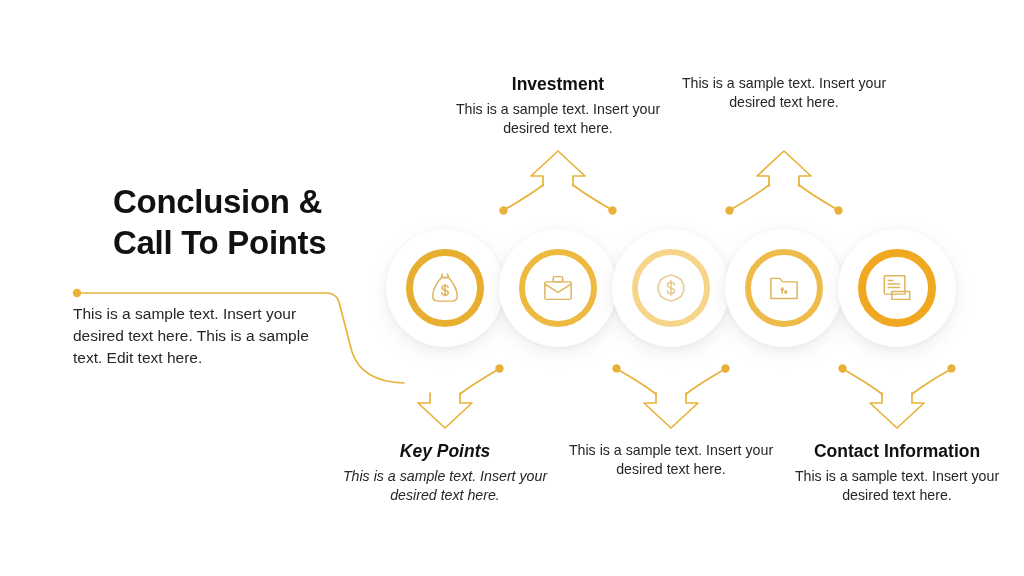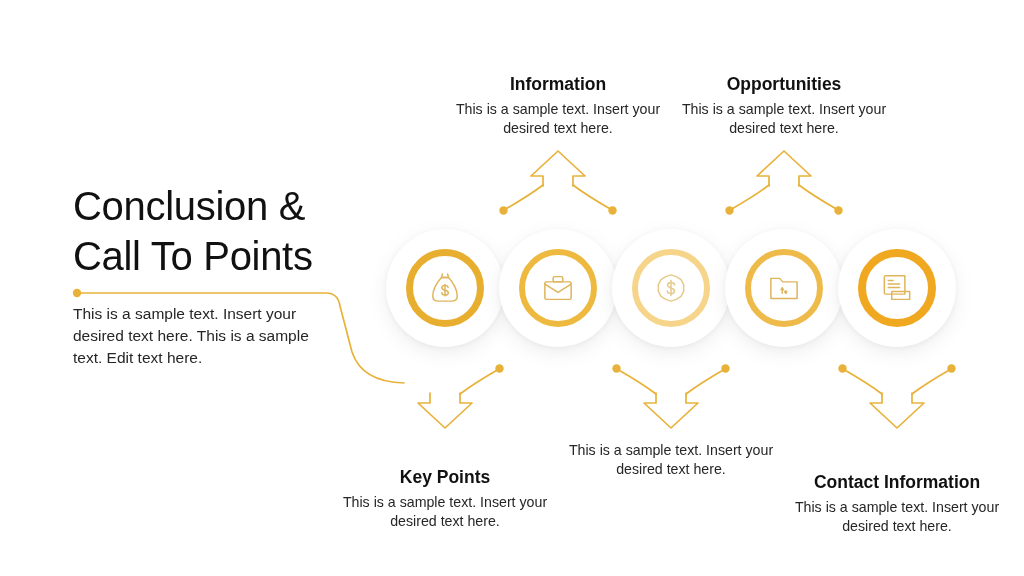--- a/index.html
+++ b/index.html
@@ -23,26 +23,27 @@
   }
 
   
   .title-block {
     position: absolute;
     left: 73px;
     top: 182px;
     width: 290px;
   }
   .title-line {
-    font-size: 40px;
-    font-weight: normal;
+    font-size: 33px;
+    font-weight: bold;
     color: #111111;
     line-height: 1.24;
     letter-spacing: -0.3px;
     white-space: nowrap;
+    margin-left: 40px;
   }
   .left-body {
     position: absolute;
     left: 73px;
     top: 303px;
     width: 258px;
     font-size: 15.5px;
     line-height: 1.42;
     color: #262626;
   }
@@ -201,36 +202,35 @@
         <g fill="none" stroke="#DFB45C" stroke-width="1.7" stroke-linecap="round" stroke-linejoin="round">
           <path d="M11 10 L33 10 L33 31 L11 31 C11 31 9.5 31 9.5 29 L9.5 12 C9.5 10.6 10.5 10 11 10 Z"></path>
           <path d="M14 15.5 L19.5 15.5 M14 19.5 L27 19.5 M14 23.5 L27 23.5"></path>
           <path d="M18 28 L38.5 28 L38.5 37 L18 37 Z"></path>
         </g>
       </svg>
     </div>
   </div>
 
   <div class="cap" id="topcap0" style="left: 444px; top: 74px; width: 228px;">
-    <div class="cap-title">Information</div>
+    <div class="cap-title">Investment</div>
     <div class="cap-body">This is a sample text. Insert your desired text here.</div>
   </div>
 
   <div class="cap" id="topcap1" style="left: 670px; top: 74px; width: 228px;">
-    <div class="cap-title">Opportunities</div>
-    <div class="cap-body">This is a sample text. Insert your desired text here.</div>
-  </div>
-
-  <div class="cap" id="botcap0" style="left: 331px; top: 467px; width: 228px;">
+    <div class="cap-body">This is a sample text. Insert your desired text here.</div>
+  </div>
+
+  <div class="cap" id="botcap0" style="left: 331px; top: 441px; width: 228px; font-style: italic;">
     <div class="cap-title">Key Points</div>
     <div class="cap-body">This is a sample text. Insert your desired text here.</div>
   </div>
 
   <div class="cap" id="botcap1" style="left: 557px; top: 441px; width: 228px;">
     <div class="cap-body">This is a sample text. Insert your desired text here.</div>
   </div>
 
-  <div class="cap" id="botcap2" style="left: 783px; top: 441px; width: 228px; margin-top: 31px;">
+  <div class="cap" id="botcap2" style="left: 783px; top: 441px; width: 228px;">
     <div class="cap-title">Contact Information</div>
     <div class="cap-body">This is a sample text. Insert your desired text here.</div>
   </div>
 
 </div>
 
 </body></html>

